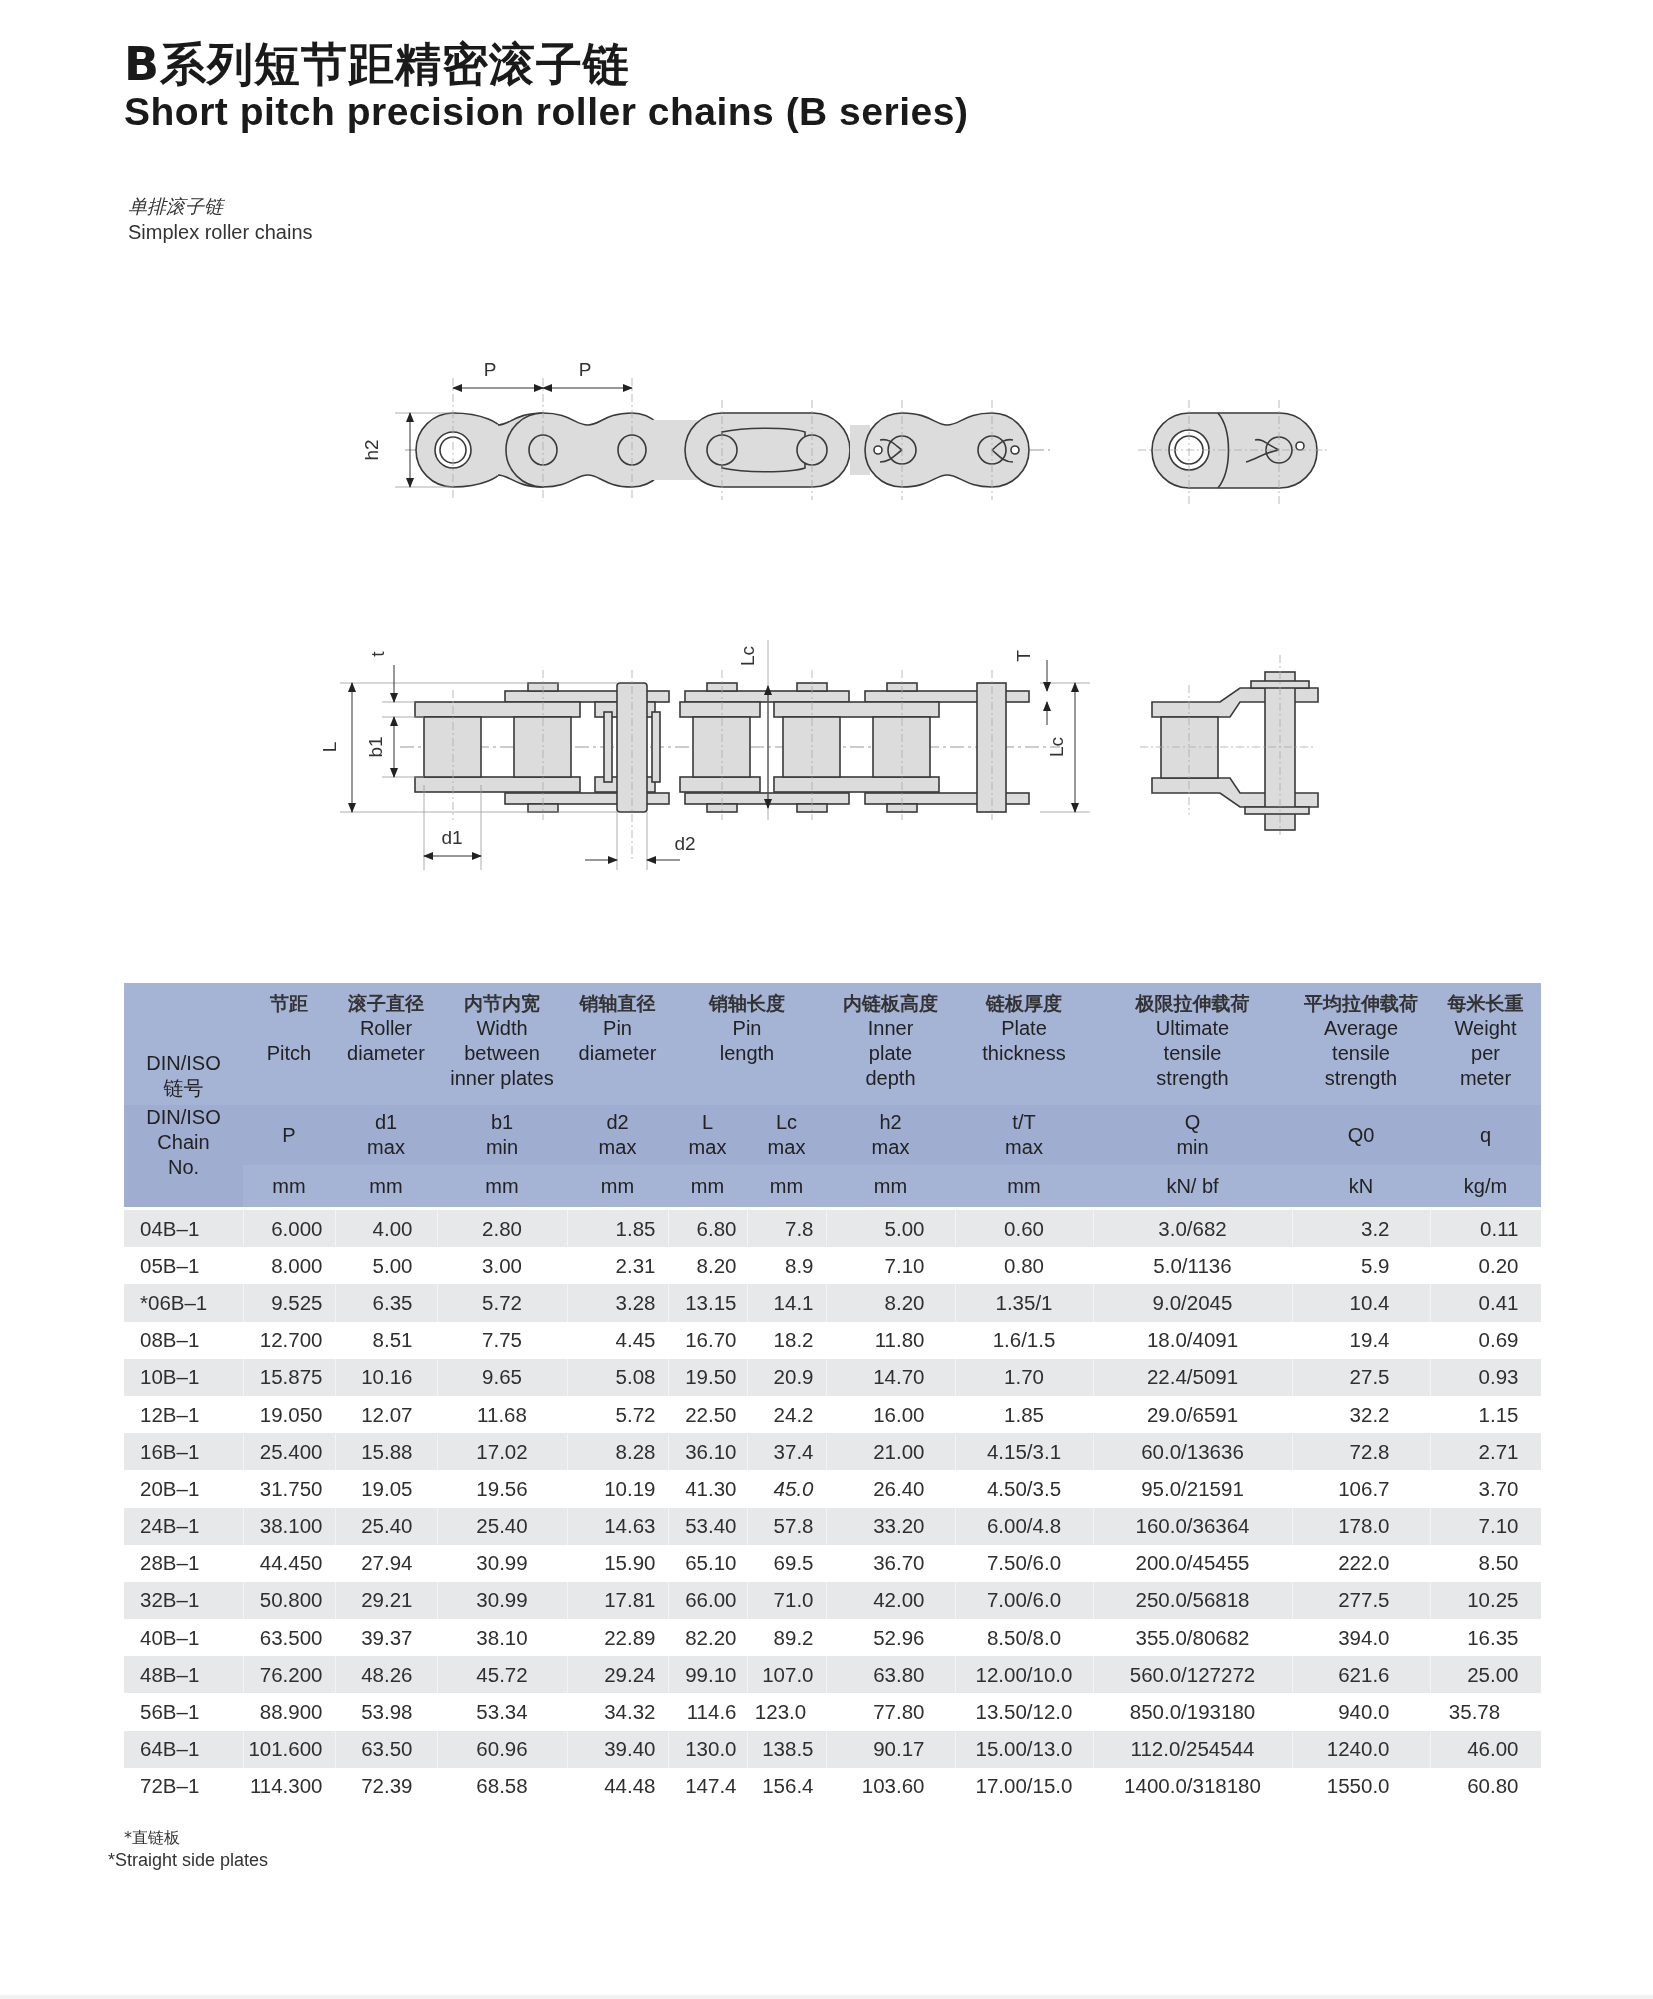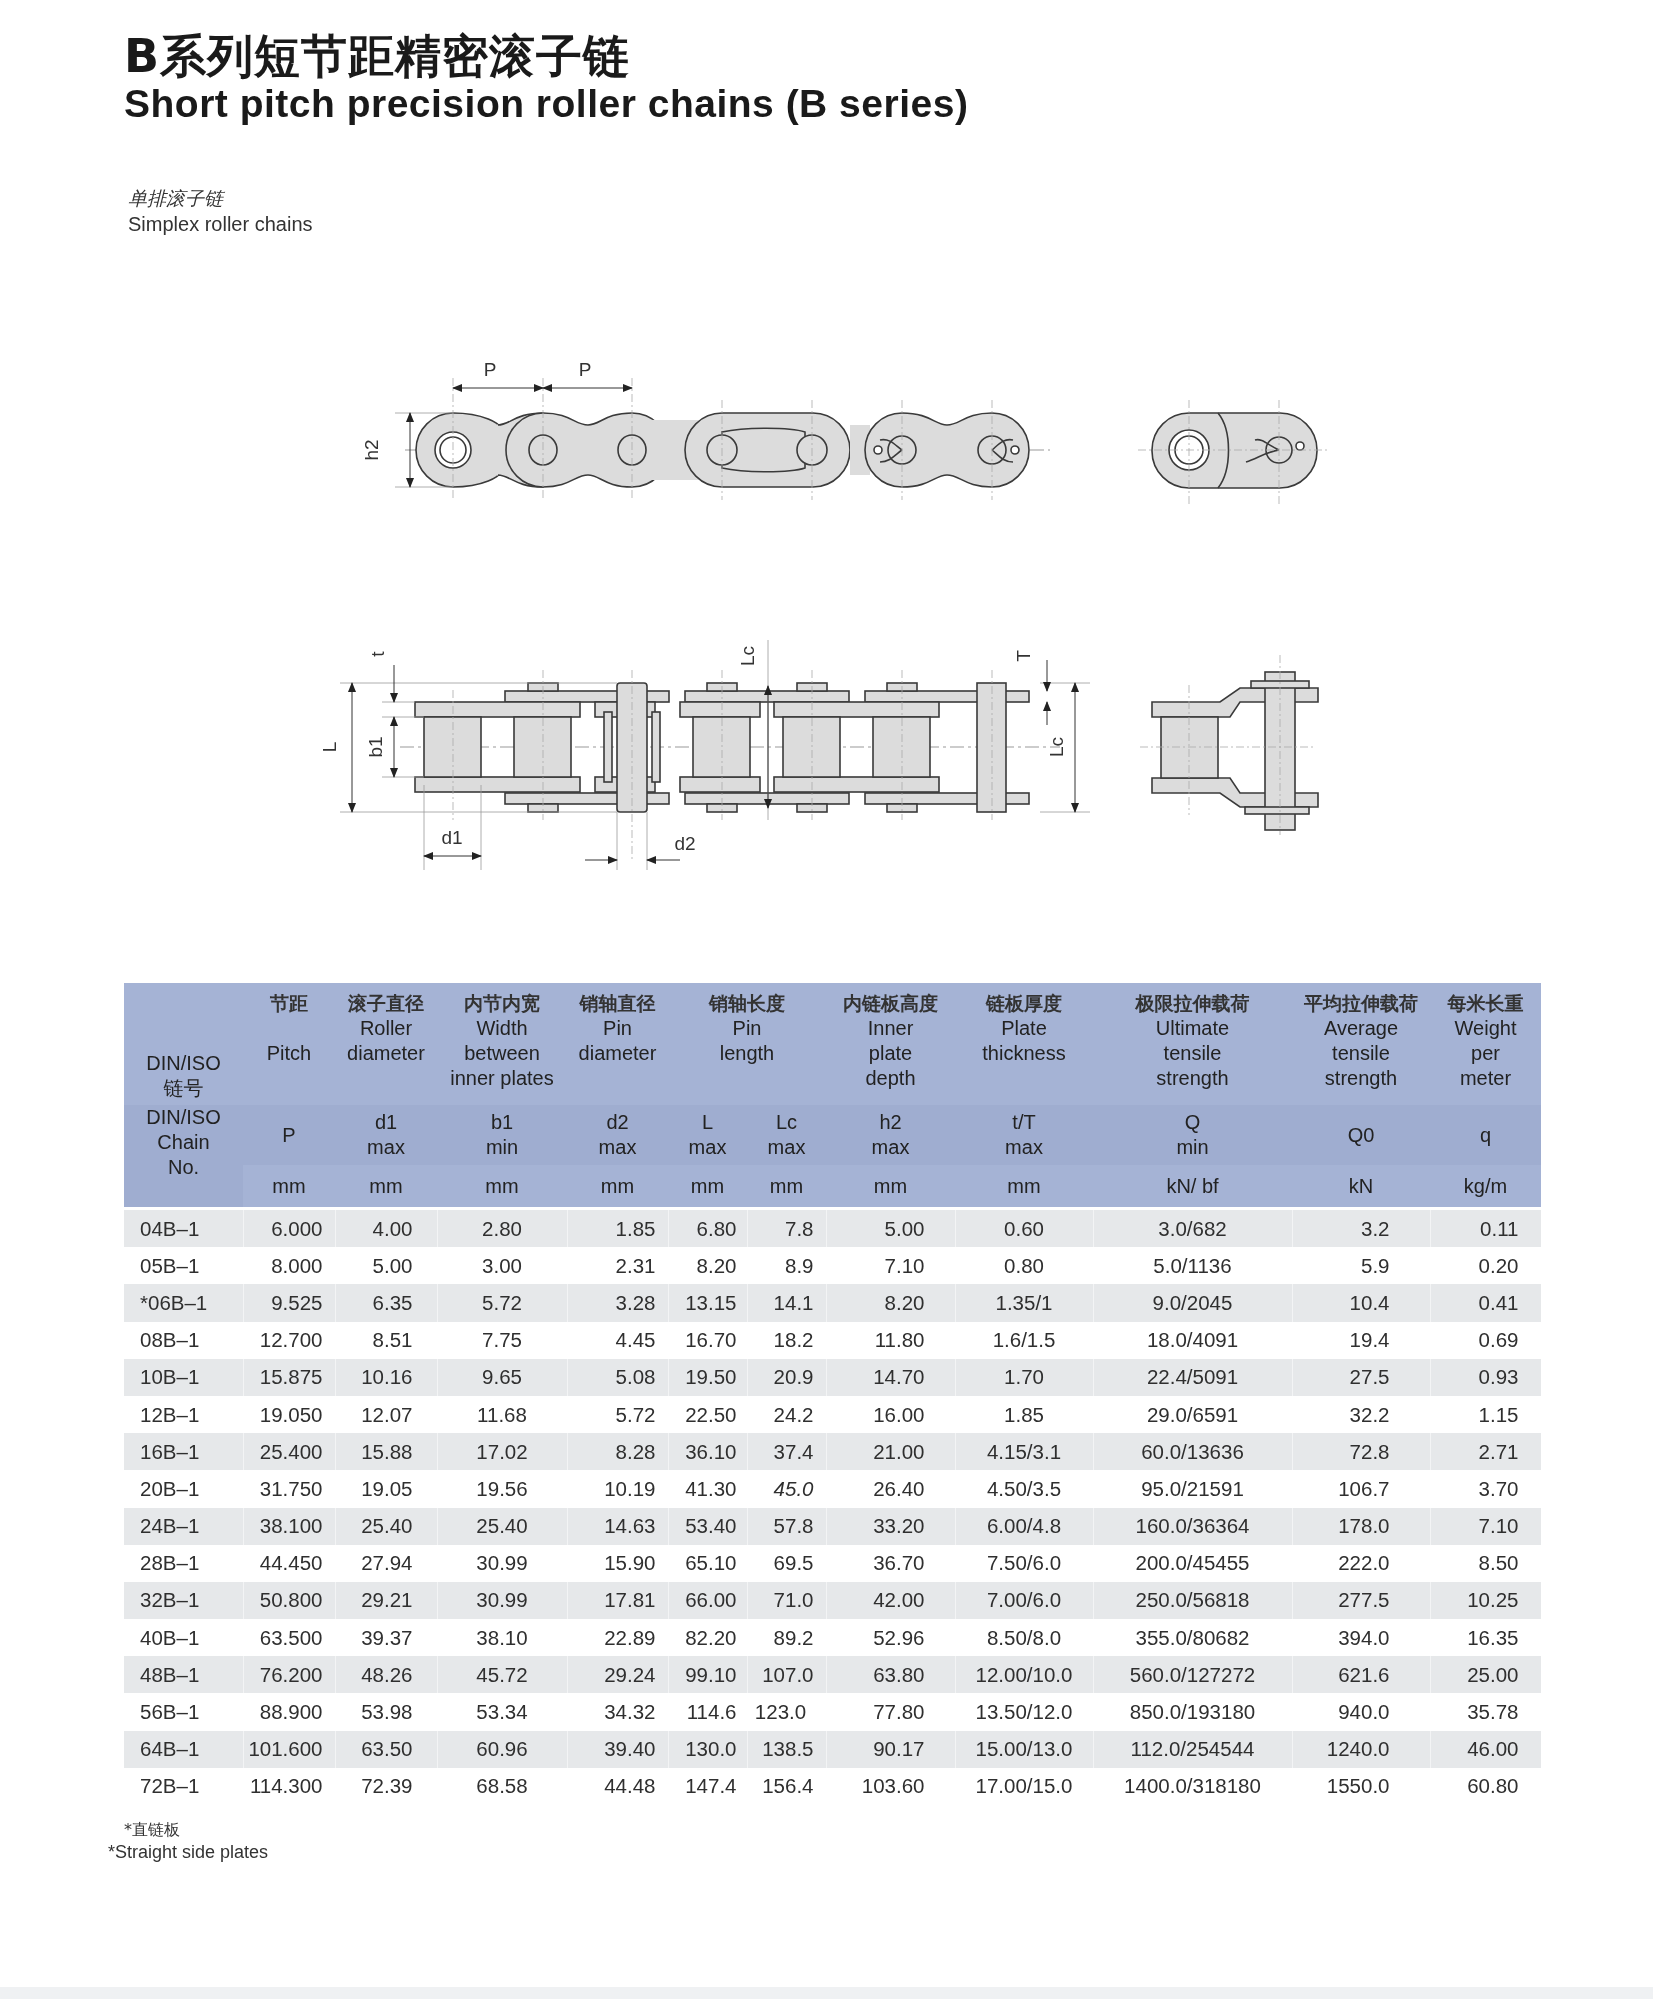--- a/index.html
+++ b/index.html
@@ -1,21 +1,21 @@
 <!DOCTYPE html>
 <html><head>
 <meta charset="utf-8">
 <style>
   html, body { margin: 0; padding: 0; }
   body {
     width: 1653px; height: 1999px; position: relative; background: #ffffff;
     font-family: "Liberation Sans", "DejaVu Sans", sans-serif; color: #222;
     overflow: hidden;
   }
-  .abs { position: absolute; }
+  .abs { position: absolute; margin-top: 8px; }
   .title-cn { left: 124px; top: 26px; font-size: 46px; font-weight: bold; color: #1a1a1a; letter-spacing: 1px; font-family: "DejaVu Sans", sans-serif; }
   .title-en { left: 124px; top: 82px; font-size: 39px; font-weight: bold; color: #1a1a1a; letter-spacing: 0.5px; }
   .sub-cn { left: 128px; top: 186px; font-size: 19px; color: #333; font-family: "DejaVu Sans", sans-serif; font-style: italic; }
   .sub-en { left: 128px; top: 213px; font-size: 20px; color: #333; }
   svg.diagram { position: absolute; left: 0; top: 0; }
   .dim-label { font-family: "Liberation Sans", sans-serif; font-size: 19px; fill: #333; }
 
   table.spec {
     position: absolute; left: 124px; top: 983px; width: 1417px;
     border-collapse: collapse; table-layout: fixed;
@@ -478,21 +478,21 @@
         <td class="num" style="padding-right: 12px;">88.900</td>
         <td class="num" style="padding-right: 24px;">53.98</td>
         <td>53.34</td>
         <td class="num" style="padding-right: 12px;">34.32</td>
         <td class="num" style="padding-right: 10px;">114.6</td>
         <td class="num" style="padding-right: 12px; text-align: center;">123.0</td>
         <td class="num" style="padding-right: 30px;">77.80</td>
         <td>13.50/12.0</td>
         <td>850.0/193180</td>
         <td class="num" style="padding-right: 40px;">940.0</td>
-        <td class="num" style="padding-right: 22px;">35.78</td>
+        <td class="num" style="padding-right: 22px; text-align: center;">35.78</td>
       </tr>
       <tr>
         <td class="first">64B–1</td>
         <td class="num" style="padding-right: 12px;">101.600</td>
         <td class="num" style="padding-right: 24px;">63.50</td>
         <td>60.96</td>
         <td class="num" style="padding-right: 12px;">39.40</td>
         <td class="num" style="padding-right: 10px;">130.0</td>
         <td class="num" style="padding-right: 12px;">138.5</td>
         <td class="num" style="padding-right: 30px;">90.17</td>

